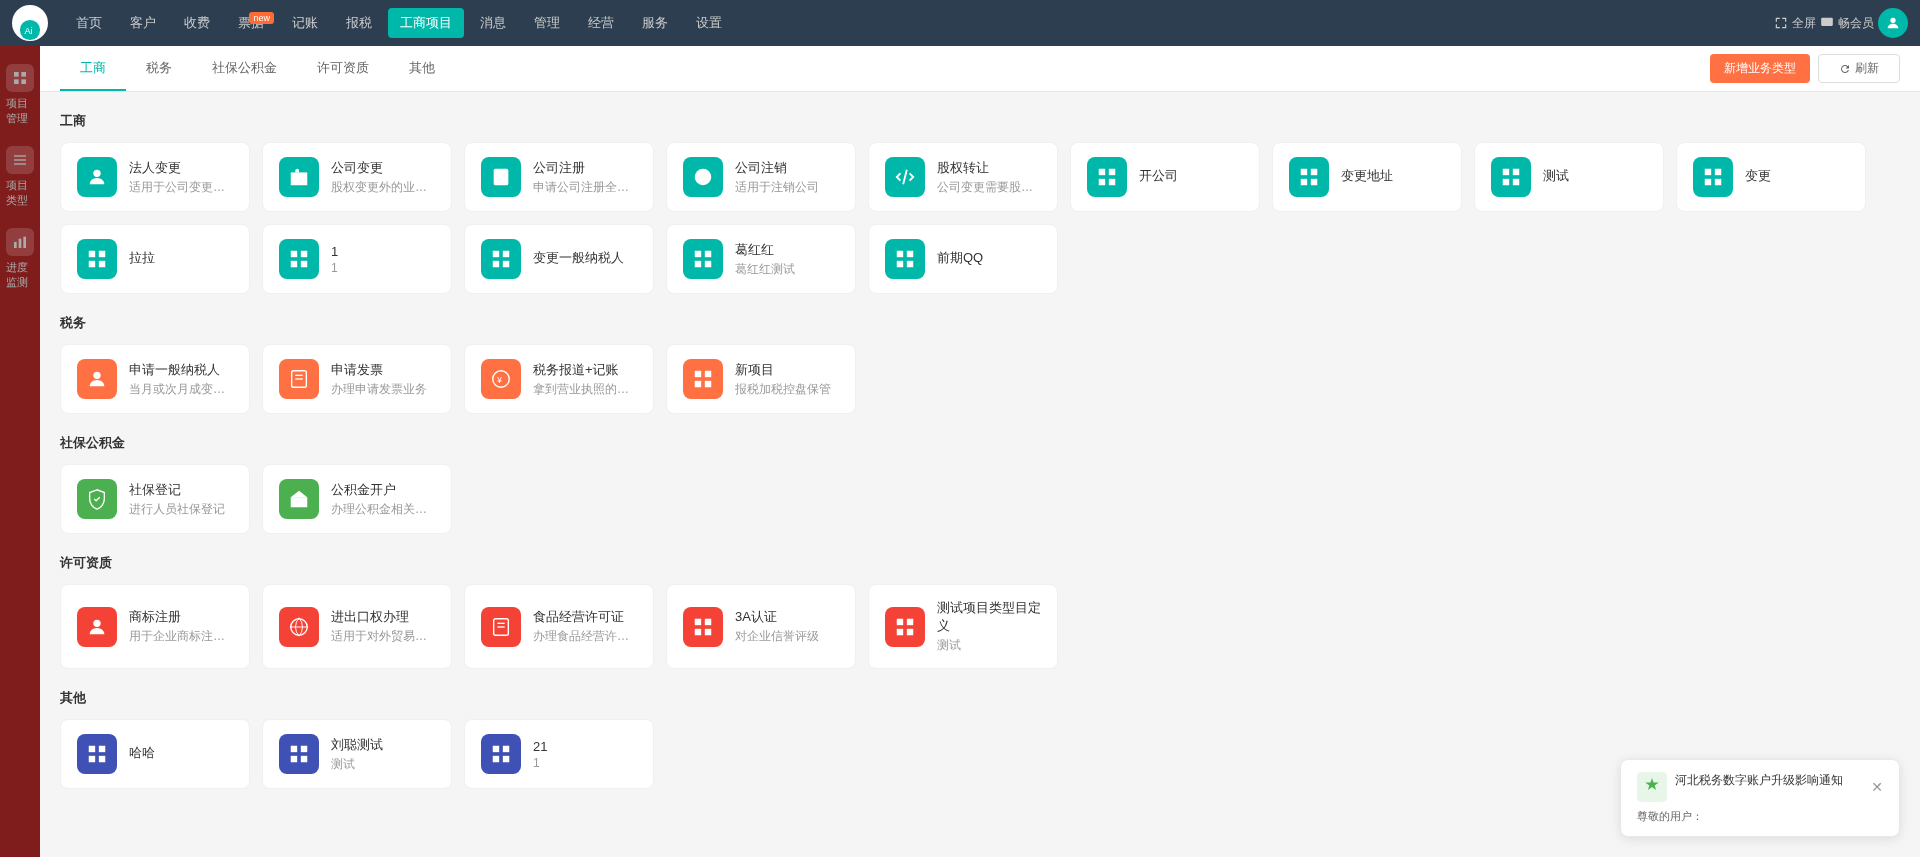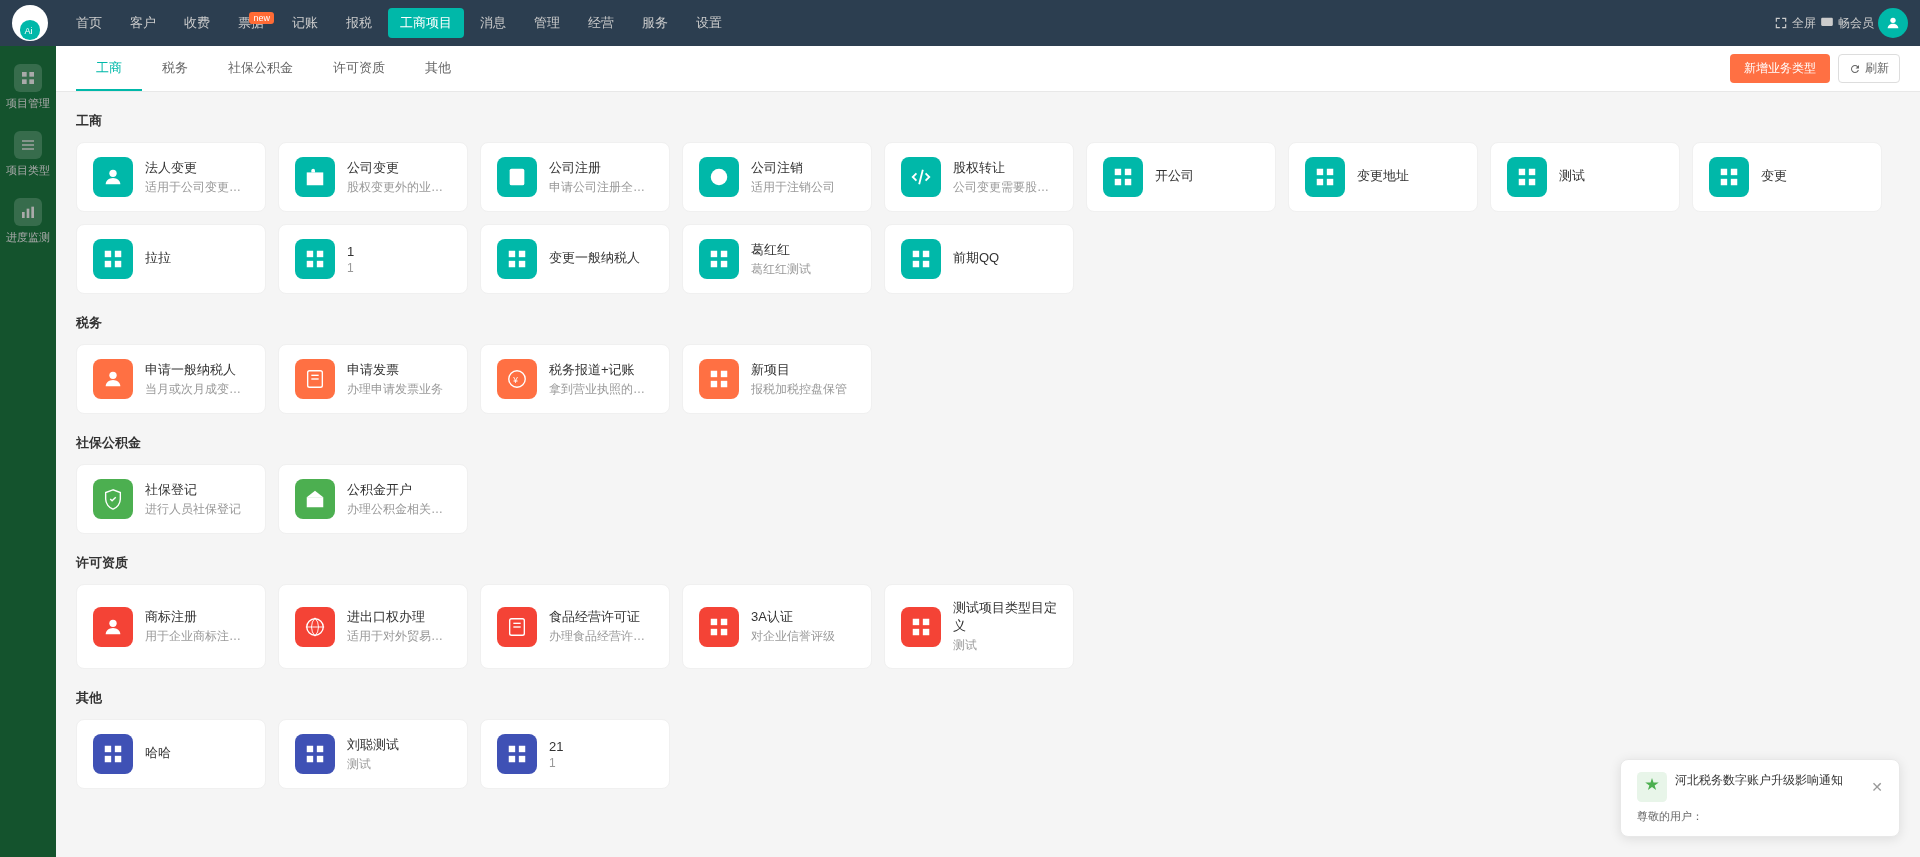--- a/index.html
+++ b/index.html
@@ -13,35 +13,35 @@
     .nav-item { color: #ccc; padding: 6px 12px; border-radius: 4px; cursor: pointer; font-size: 13px; position: relative; white-space: nowrap; }
     .nav-item.active { background: #00b8a9; color: white; }
     .nav-right { display: flex; align-items: center; gap: 4px; margin-left: auto; }
     .nav-right-btn { color: #ccc; font-size: 12px; display: flex; align-items: center; gap: 4px; cursor: pointer; }
     .nav-avatar { width: 30px; height: 30px; background: #00b8a9; border-radius: 50%; display: flex; align-items: center; justify-content: center; color: white; font-size: 14px; cursor: pointer; }
 
     
     .main-layout { display: flex; flex: 1; overflow: hidden; }
 
     
-    .sidebar { width: 56px; background: #14532d; display: flex; flex-direction: column; align-items: center; padding-top: 8px; flex-shrink: 0; }
+    .sidebar { width: 40px; background: #7f1d1d; display: flex; flex-direction: column; align-items: center; padding-top: 8px; flex-shrink: 0; }
     .sidebar-item { display: flex; flex-direction: column; align-items: center; gap: 4px; padding: 10px 6px; cursor: pointer; width: 100%; color: #aaa; font-size: 11px; }
     .sidebar-item .s-icon { width: 28px; height: 28px; background: rgba(255,255,255,0.15); border-radius: 6px; display: flex; align-items: center; justify-content: center; }
     .sidebar-item .s-icon svg { width: 16px; height: 16px; fill: #aaa; }
 
     
     .content-area { flex: 1; display: flex; flex-direction: column; overflow: hidden; }
 
     
     .tab-bar { background: white; border-bottom: 1px solid #e8e8e8; display: flex; align-items: center; padding: 0 20px; height: 46px; flex-shrink: 0; position: relative; }
     .tab-item { padding: 12px 20px; cursor: pointer; font-size: 13px; color: #666; border-bottom: 2px solid transparent; margin-bottom: -1px; }
     .tab-item.active { color: #00b8a9; border-bottom: 2px solid #00b8a9; font-weight: 500; }
     .tab-actions { margin-left: auto; display: flex; align-items: center; gap: 8px; }
     .btn-add-type { background: #ff7043; color: white; border: none; padding: 6px 14px; border-radius: 4px; cursor: pointer; font-size: 12px; }
-    .btn-refresh { background: none; border: 1px solid #ddd; padding: 5px 10px; border-radius: 4px; cursor: pointer; font-size: 12px; color: #666; display: flex; align-items: center; gap: 4px; }
+    .btn-refresh { background: none; border: 1px solid #ddd; padding: 5px 20px; border-radius: 4px; cursor: pointer; font-size: 12px; color: #666; display: flex; align-items: center; gap: 4px; }
 
     
     .scroll-content { flex: 1; overflow-y: auto; padding: 16px 20px; }
 
     
     .section-title { font-size: 13px; font-weight: 600; color: #333; margin-bottom: 12px; margin-top: 4px; }
 
     
     .card-grid { display: flex; flex-wrap: wrap; gap: 12px; margin-bottom: 20px; }
     .service-card { background: white; border-radius: 8px; padding: 14px 16px; display: flex; align-items: center; gap: 12px; width: 190px; min-width: 180px; cursor: pointer; border: 1px solid #f0f0f0; }

